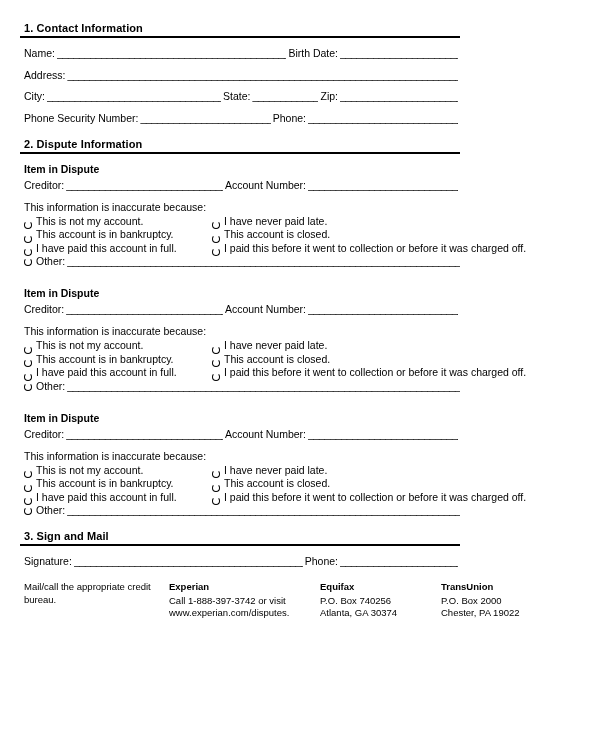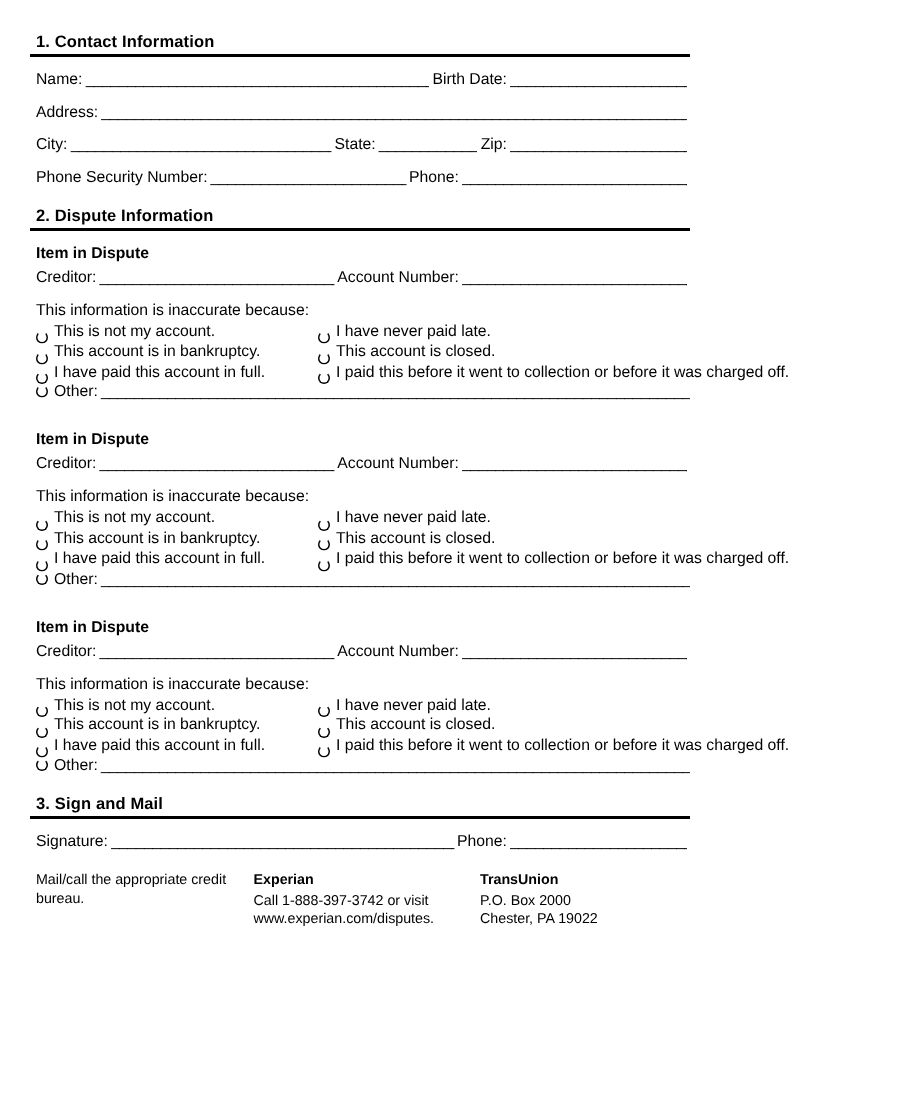--- a/index.html
+++ b/index.html
@@ -348,20 +348,25 @@
 
     <div class="bureaus">
       <div class="bureau-note">Mail/call the appropriate credit bureau.</div>
 
       <div class="bureau b1">
         <div class="bureau-name">Experian</div>
         <div class="bureau-line">Call 1-888-397-3742 or visit</div>
         <div class="bureau-line">www.experian.com/disputes.</div>
       </div>
 
+      <div class="bureau b2">
+        <div class="bureau-name">Equifax</div>
+        <div class="bureau-line">P.O. Box 740256</div>
+        <div class="bureau-line">Atlanta, GA 30374</div>
+      </div>
 
       <div class="bureau b3">
         <div class="bureau-name">TransUnion</div>
         <div class="bureau-line">P.O. Box 2000</div>
         <div class="bureau-line">Chester, PA 19022</div>
       </div>
     </div>
   </div>
 
 </div>

